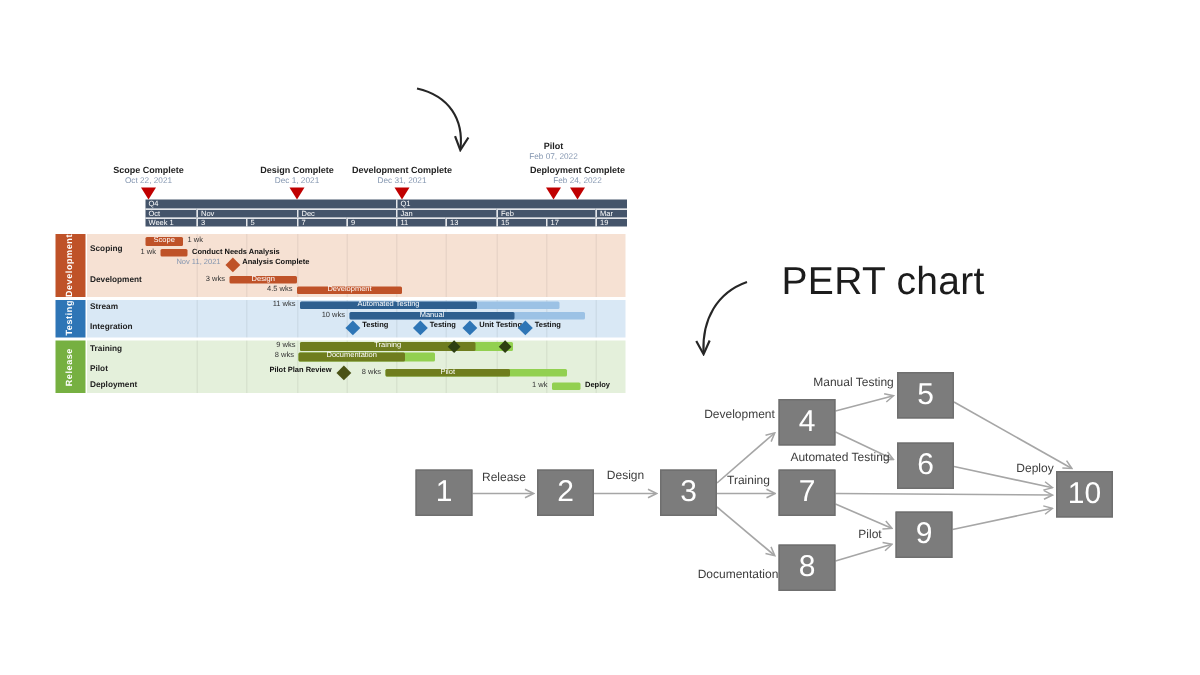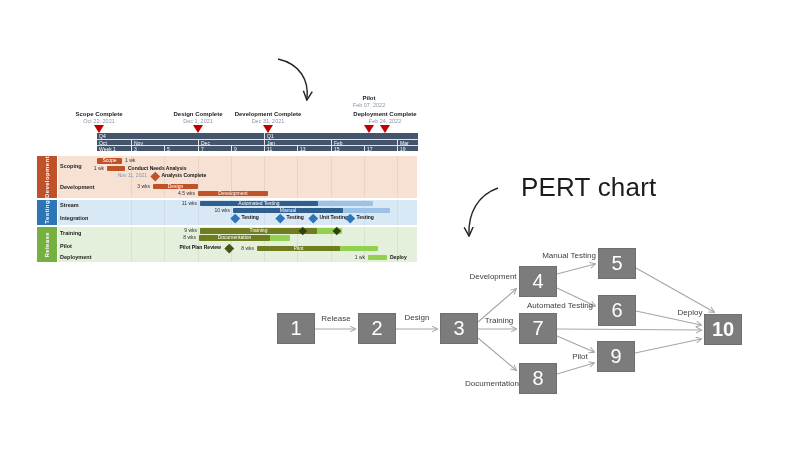--- a/index.html
+++ b/index.html
@@ -210,21 +210,21 @@
     <div class="post b" style="position: absolute; left: 390px; top: 254.5px;">Deploy</div>
     <div class="pnode" style="position: absolute; left: 277px; top: 313px; background: rgb(124, 124, 124);">1</div>
     <div class="pnode" style="position: absolute; left: 358px; top: 313px; background: rgb(124, 124, 124);">2</div>
     <div class="pnode" style="position: absolute; left: 440px; top: 313px; background: rgb(124, 124, 124);">3</div>
     <div class="pnode" style="position: absolute; left: 519px; top: 266px; background: rgb(124, 124, 124);">4</div>
     <div class="pnode" style="position: absolute; left: 598px; top: 248px; background: rgb(124, 124, 124);">5</div>
     <div class="pnode" style="position: absolute; left: 598px; top: 295px; background: rgb(124, 124, 124);">6</div>
     <div class="pnode" style="position: absolute; left: 519px; top: 313px; background: rgb(124, 124, 124);">7</div>
     <div class="pnode" style="position: absolute; left: 519px; top: 363px; background: rgb(124, 124, 124);">8</div>
     <div class="pnode" style="position: absolute; left: 597px; top: 341px; background: rgb(124, 124, 124);">9</div>
-    <div class="pnode" style="position: absolute; left: 704px; top: 314px; background: rgb(124, 124, 124); font-weight: bold;">10</div>
+    <div class="pnode" style="position: absolute; left: 704px; top: 314px; background: rgb(124, 124, 124);">10</div>
     <div class="plabel" style="position: absolute; left: 336px; top: 318px;">Release</div>
     <div class="plabel" style="position: absolute; left: 417px; top: 317px;">Design</div>
     <div class="plabel" style="position: absolute; left: 493px; top: 276px;">Development</div>
     <div class="plabel" style="position: absolute; left: 499px; top: 320px;">Training</div>
     <div class="plabel" style="position: absolute; left: 492px; top: 383px;">Documentation</div>
     <div class="plabel" style="position: absolute; left: 569px; top: 255px;">Manual Testing</div>
     <div class="plabel" style="position: absolute; left: 560px; top: 305px;">Automated Testing</div>
     <div class="plabel" style="position: absolute; left: 580px; top: 356px;">Pilot</div>
     <div class="plabel" style="position: absolute; left: 690px; top: 312px;">Deploy</div>
   </div>

